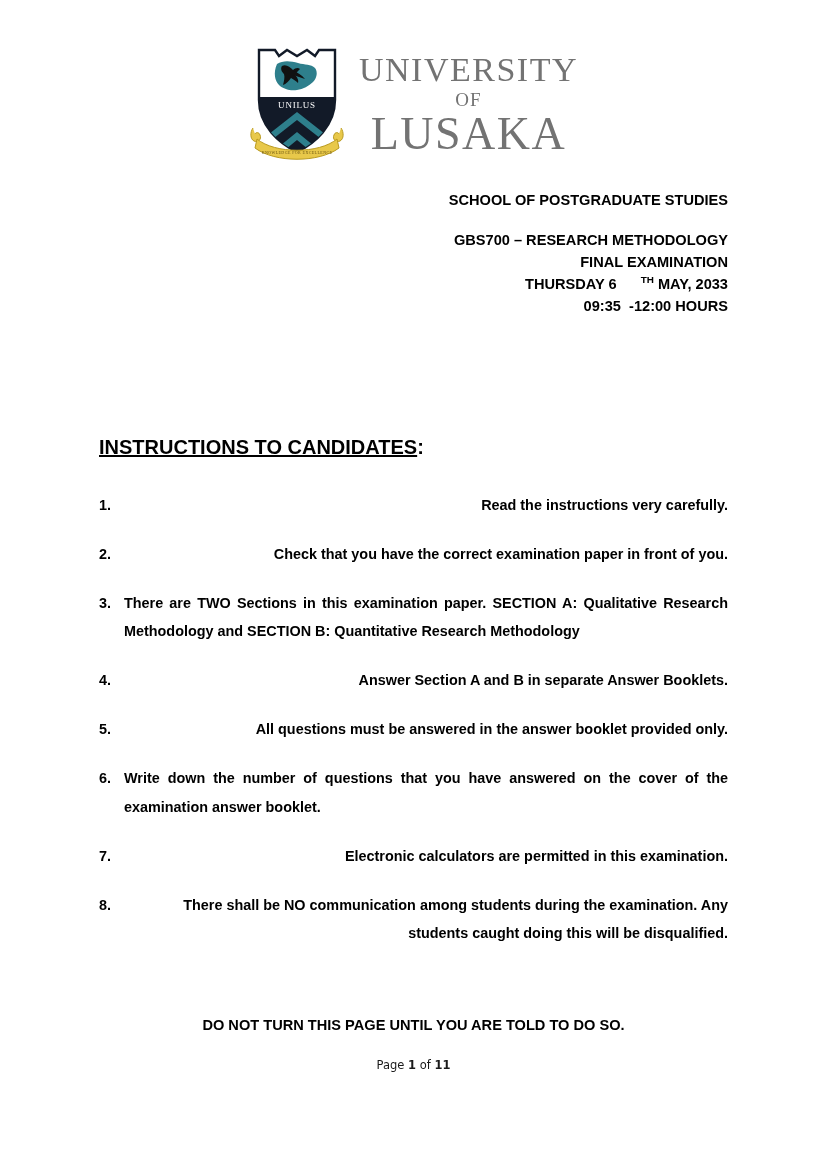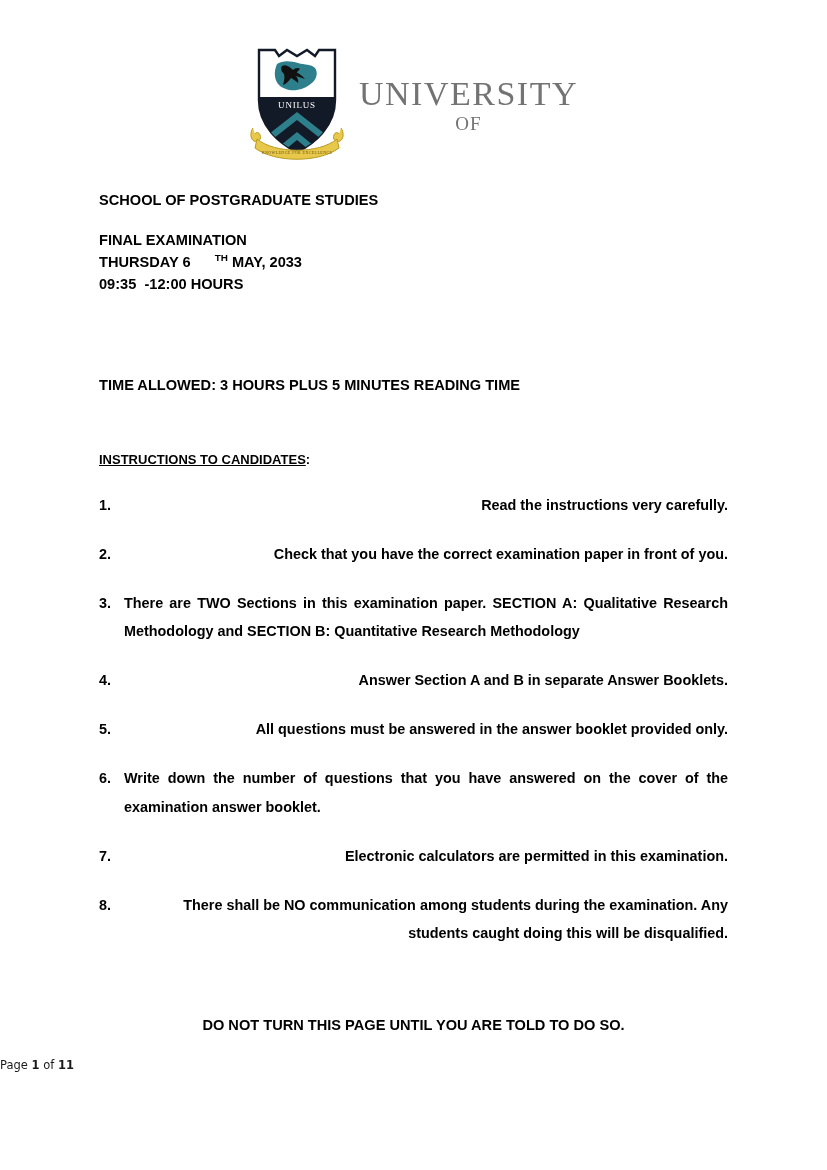--- a/index.html
+++ b/index.html
@@ -61,21 +61,21 @@
     letter-spacing: 1.5px;
     margin-top: 2px;
   }
 
   
   .doc-head {
     position: absolute;
     left: 99px;
     width: 629px;
     top: 192px;
-    text-align: left;
+    text-align: right;
     font-weight: bold;
     font-size: 14.6px;
   }
   .doc-head .school {
     margin-bottom: 24px;
   }
   .doc-head .line {
     margin-bottom: 6px;
   }
   .doc-head .line:last-child { margin-bottom: 0; }
@@ -92,23 +92,23 @@
     left: 99px;
     top: 377px;
     font-weight: bold;
     font-size: 14.6px;
   }
 
   
   .instr-head {
     position: absolute;
     left: 99px;
-    top: 452px;
-    font-weight: bold;
-    font-size: 13px;
+    top: 436px;
+    font-weight: bold;
+    font-size: 20px;
   }
   .instr-head .u { text-decoration: underline; }
 
   
   .instr-list {
     position: absolute;
     left: 99px;
     top: 491px;
     width: 629px;
     font-weight: bold;
@@ -142,20 +142,21 @@
     font-weight: bold;
     font-size: 14.6px;
   }
 
   
   .footer {
     position: absolute;
     left: 0;
     right: 0;
     top: 1058px;
+    text-align: center;
     font-family: "DejaVu Sans", sans-serif;
     font-size: 11.5px;
     color: #1a1a1a;
   }
   .footer b { font-weight: bold; }
 </style>
 </head>
 <body>
 
 <div class="page">
@@ -189,31 +190,32 @@
           <path d="M92 86 C95 90 95 97 91 99 C87 101 83 97 85 93 C86 90 89 90 90 92" fill="#e8c84a" stroke="#b99a20" stroke-width="1"></path>
           <path d="M8 97 C26 112 70 112 88 97 L90 106 C70 121 26 121 6 106 Z" fill="#e8c84a" stroke="#b99a20" stroke-width="1"></path>
           <text x="48" y="112" text-anchor="middle" font-family="Liberation Serif, serif" font-size="4" fill="#6a5510" letter-spacing="0.4">KNOWLEDGE FOR EXCELLENCE</text>
         </g>
       </svg>
     </div>
 
     <div class="wordmark">
       <div class="wm-university">UNIVERSITY</div>
       <div class="wm-of">OF</div>
+      <div class="wm-lusaka">LUSAKA</div>
     </div>
   </div>
 
   <div class="doc-head">
     <div class="school">SCHOOL OF POSTGRADUATE STUDIES</div>
+    <div class="line">GBS700 – RESEARCH METHODOLOGY</div>
     <div class="line">FINAL EXAMINATION</div>
     <div class="line"><span>THURSDAY 6</span><sup>TH</sup><span> MAY, 2033</span></div>
     <div class="line" style="white-space:pre">09:35  -12:00 HOURS</div>
   </div>
 
-  <div class="time-allowed">TIME ALLOWED: 3 HOURS PLUS 5 MINUTES READING TIME</div>
 
   <div class="instr-head"><span class="u">INSTRUCTIONS TO CANDIDATES</span><span>:</span></div>
 
   <div class="instr-list">
 
     <div class="instr-item nojust">
       <span class="num">1.</span>
       <span class="body">Read the instructions very carefully.</span>
     </div>
 

